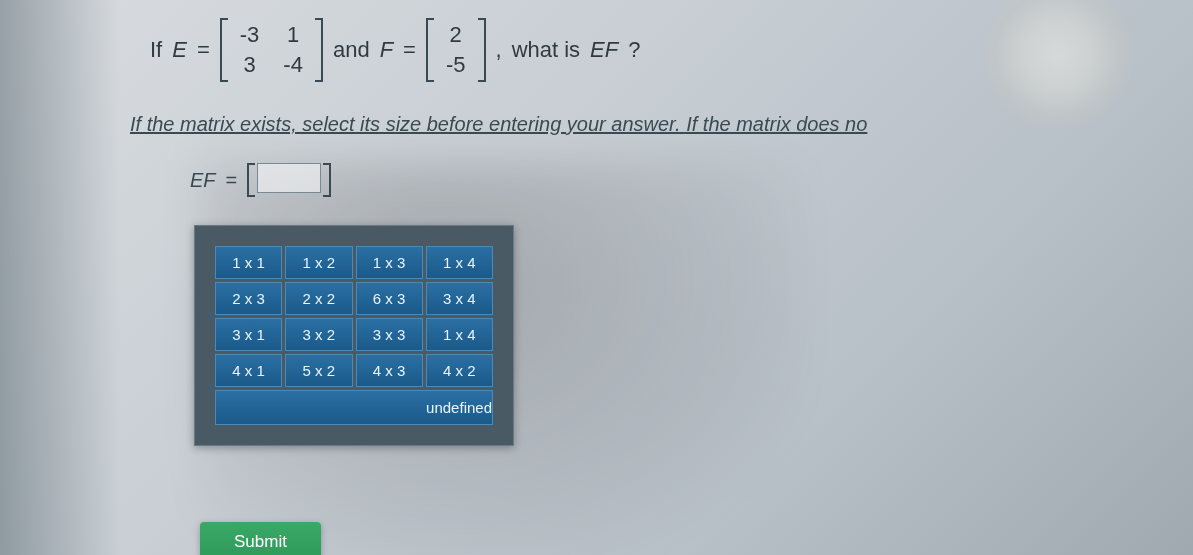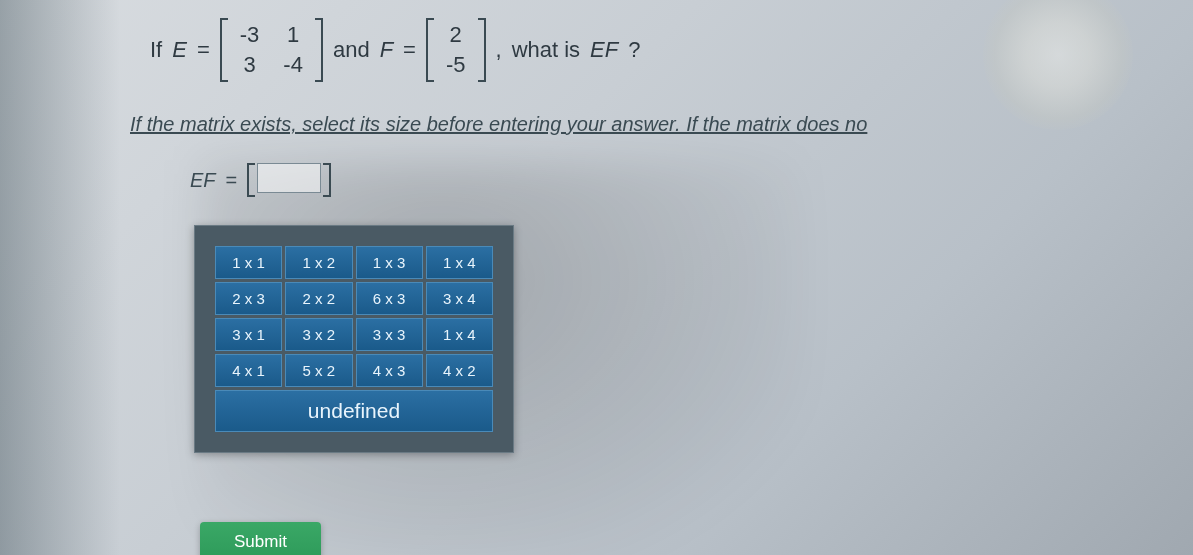--- a/index.html
+++ b/index.html
@@ -126,24 +126,24 @@
       text-align: center;
       padding: 7px 0;
       font-size: 15px;
       border: 1px solid #4a8ab8;
       cursor: pointer;
     }
     .undefined-cell {
       grid-column: 1 / -1;
       background: linear-gradient(180deg, #2b6fa3 0%, #1a5a8a 100%);
       color: #e8f4fc;
-      text-align: center;
+      text-align: right;
       padding: 8px 0;
       margin-top: 3px;
-      font-size: 21px;
+      font-size: 15px;
       border: 1px solid #4a8ab8;
       cursor: pointer;
     }
     .submit-btn {
       position: absolute;
       left: 200px;
       top: 522px;
       background: linear-gradient(180deg, #3aa866 0%, #2a9656 100%);
       color: #fff;
       padding: 10px 34px 20px 34px;

